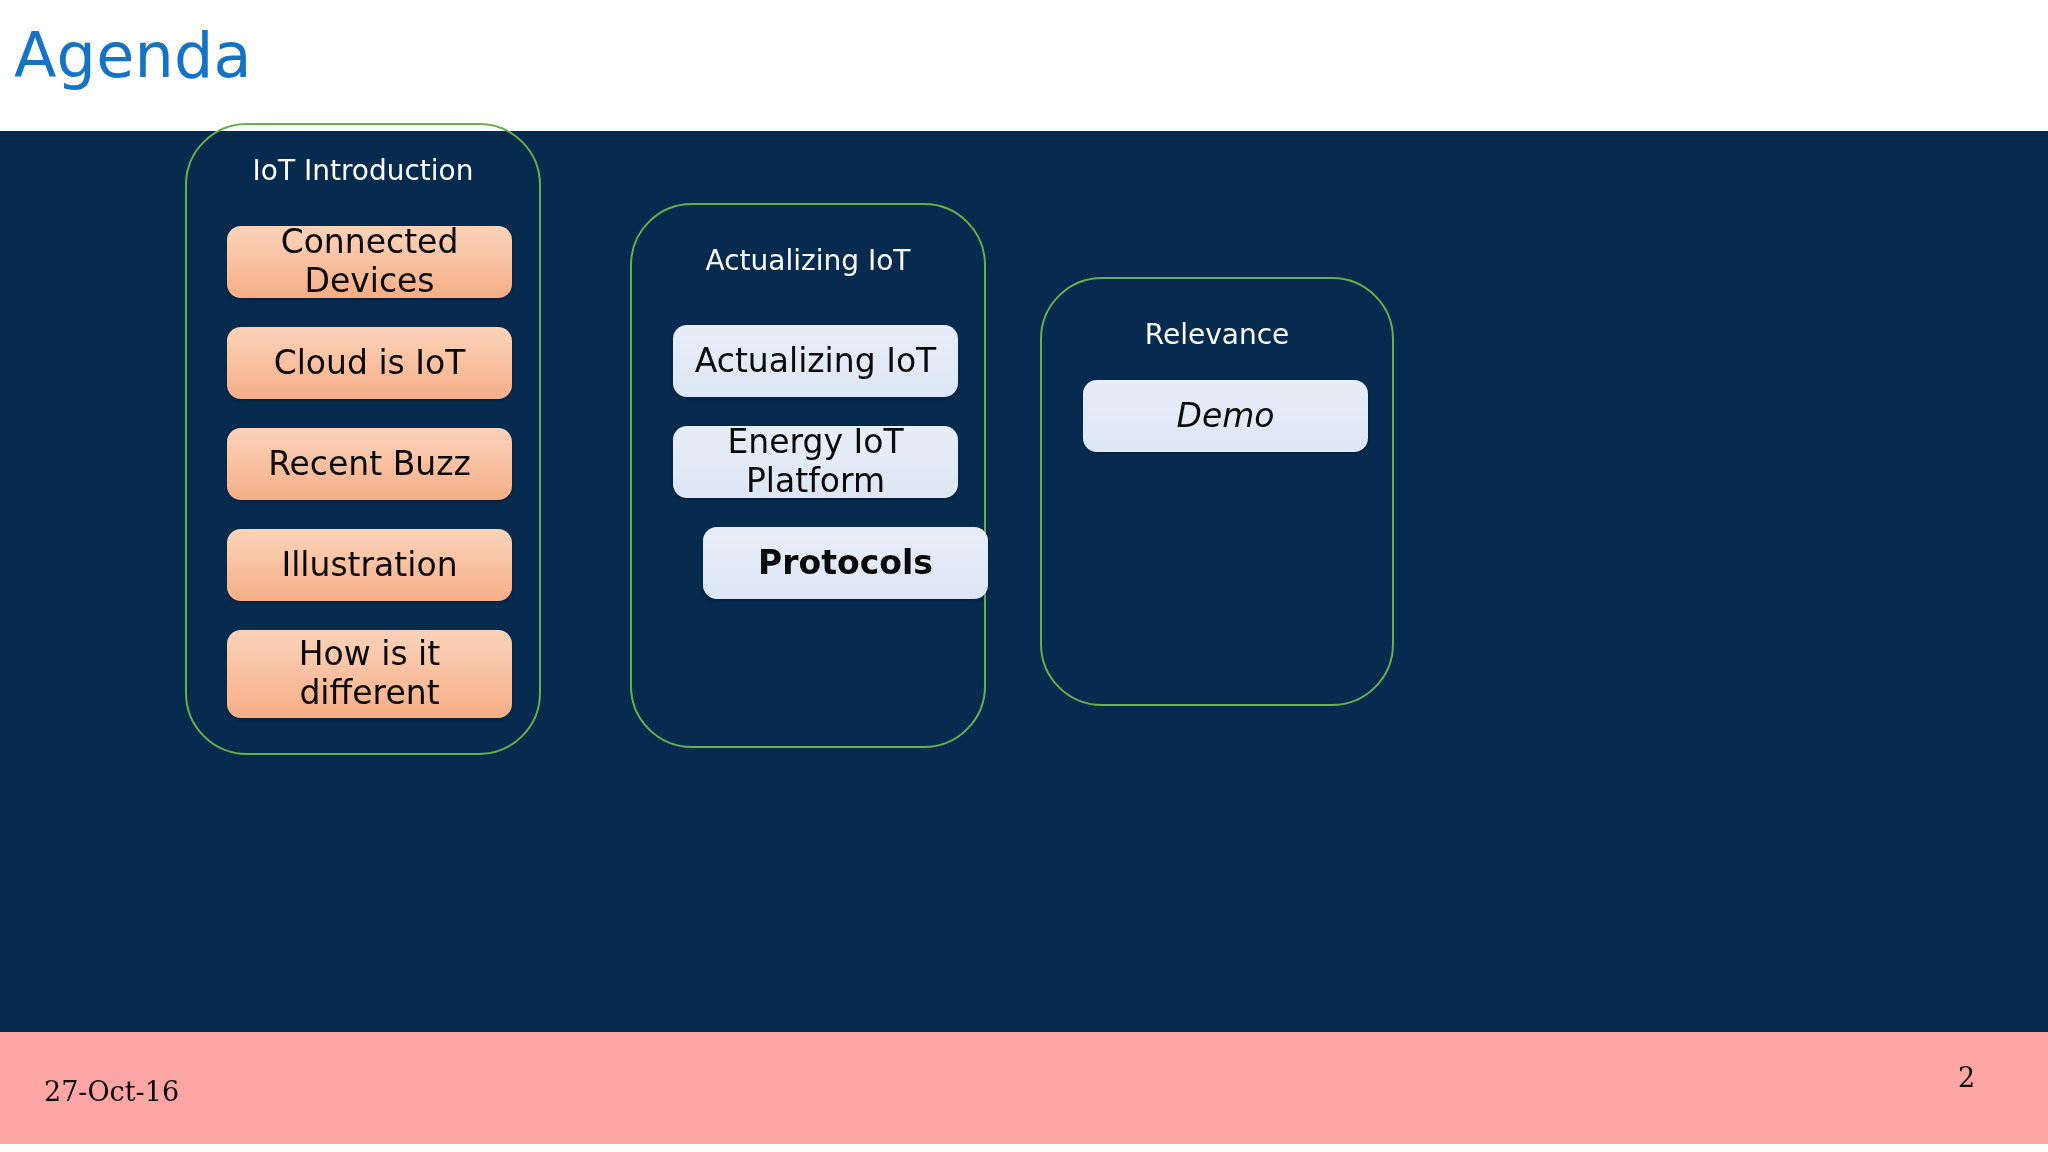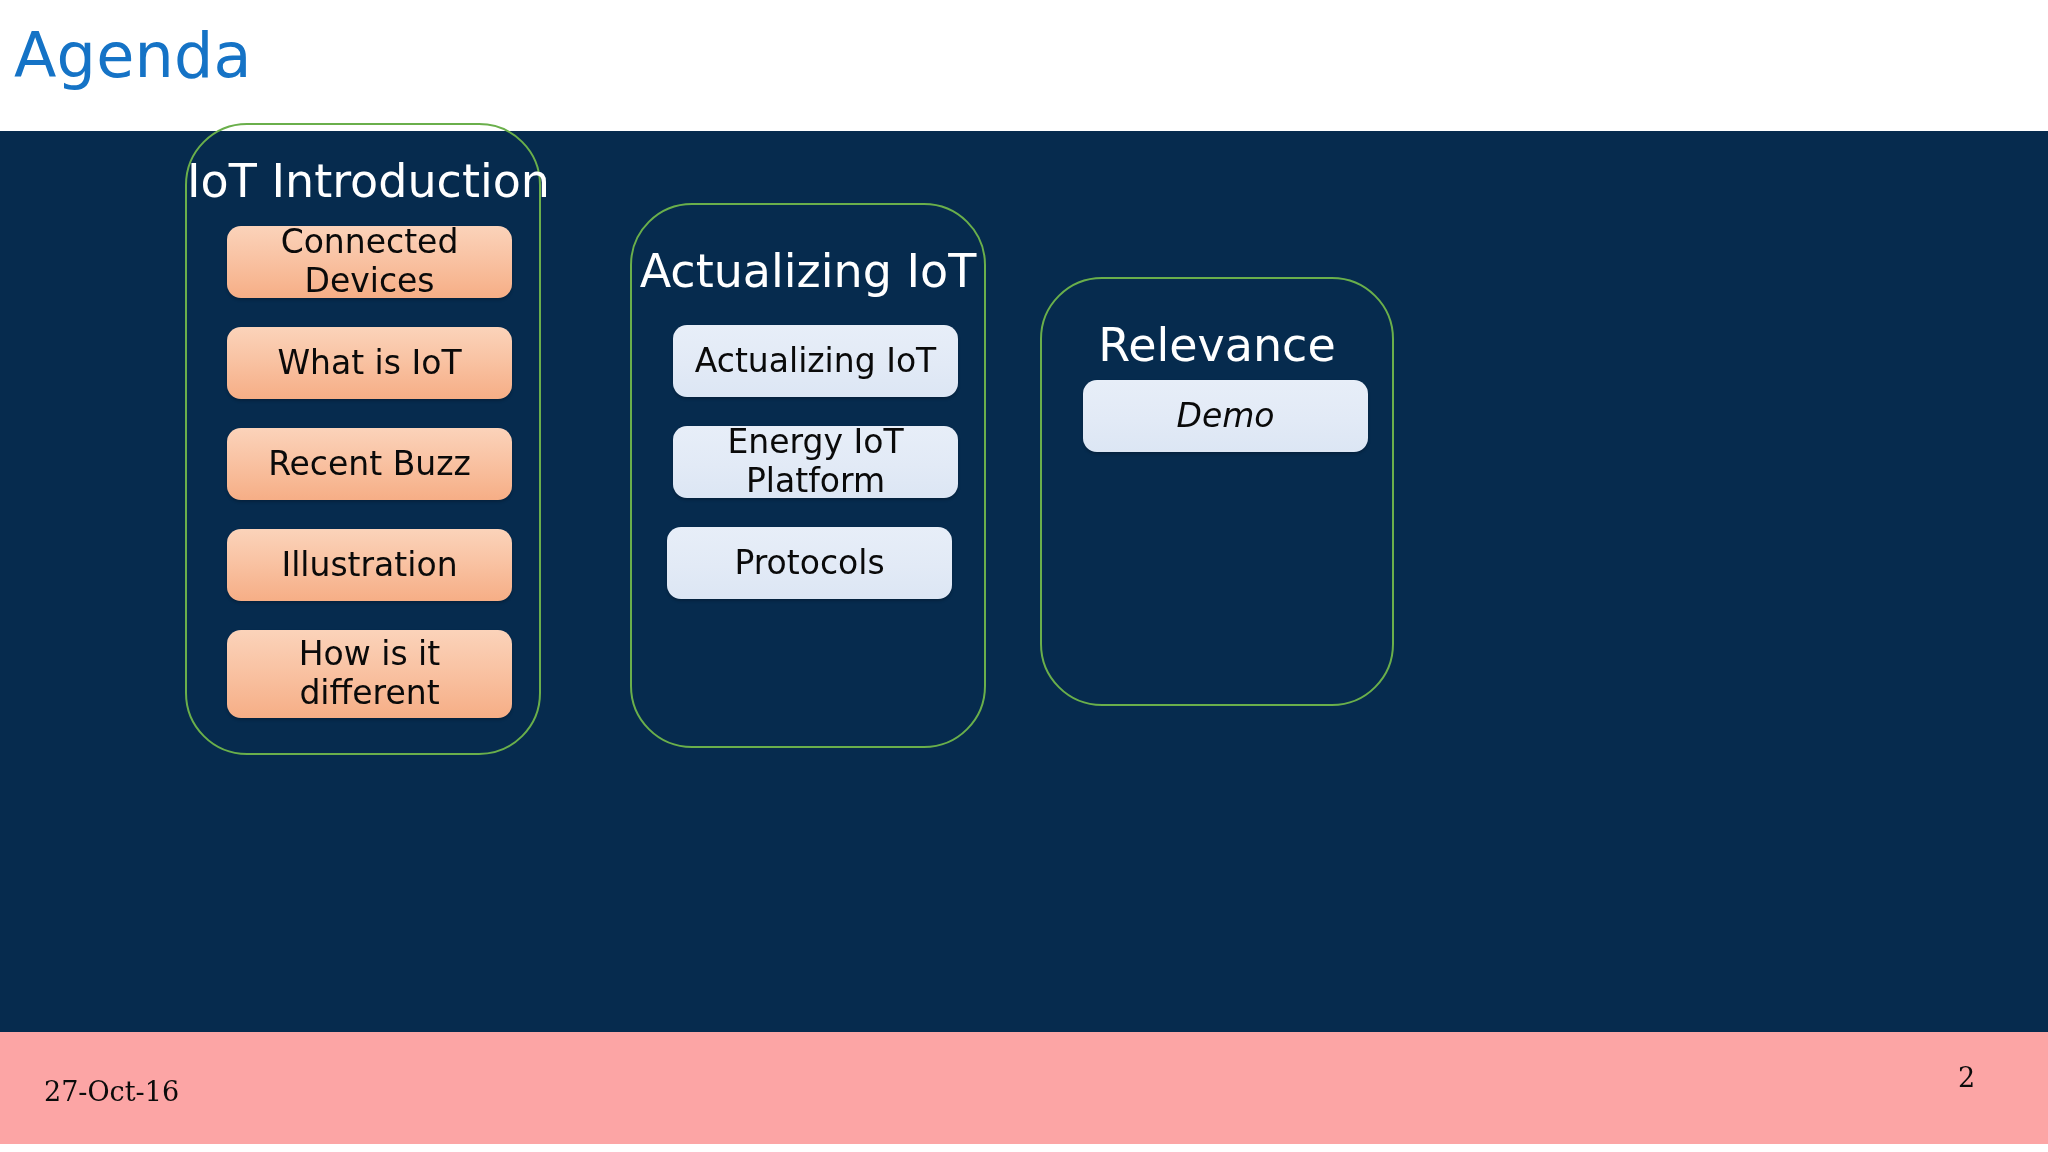--- a/index.html
+++ b/index.html
@@ -56,21 +56,21 @@
     border: 2px solid #6AAF4B;
     border-radius: 62px;
     background: transparent;
   }
   .group-title {
     position: absolute;
     left: 0;
     width: 100%;
     text-align: center;
     color: #ffffff;
-    font-size: 46px;
+    font-size: 28px;
     font-weight: 400;
     line-height: 1.15;
     white-space: nowrap;
   }
 
   
   .item {
     position: absolute;
     box-sizing: border-box;
     display: flex;
@@ -133,42 +133,42 @@
 
   <div class="body-band">
 
     <div class="group" style="left:185px; top:-8px; width:356px; height:632px;">
       <div class="group-title" style="top:30px;">IoT Introduction</div>
     </div>
     <div class="item orange" style="left:219px; top:95px; width:285px; height:72px;">
       <span>Connected Devices</span>
     </div>
     <div class="item orange" style="left:219px; top:196px; width:285px; height:72px;">
-      <span>What is IoT</span>
+      <span>Cloud is IoT</span>
     </div>
     <div class="item orange" style="left:219px; top:297px; width:285px; height:72px;">
       <span>Recent Buzz</span>
     </div>
     <div class="item orange" style="left:219px; top:398px; width:285px; height:72px;">
       <span>Illustration</span>
     </div>
     <div class="item orange" style="left:219px; top:499px; width:285px; height:88px;">
       <span>How is it different</span>
     </div>
 
     <div class="group" style="left:630px; top:72px; width:356px; height:545px;">
       <div class="group-title" style="top:40px;">Actualizing IoT</div>
     </div>
     <div class="item blue" style="left:665px; top:194px; width:285px; height:72px;">
       <span>Actualizing IoT</span>
     </div>
     <div class="item blue" style="left:665px; top:295px; width:285px; height:72px;">
       <span>Energy IoT Platform</span>
     </div>
-    <div class="item blue" style="left:659px; top:396px; width:285px; height:72px;">
+    <div class="item blue" style="left:695px; top:396px; width:285px; height:72px;font-weight:bold;">
       <span>Protocols</span>
     </div>
 
     <div class="group" style="left:1040px; top:146px; width:354px; height:429px;">
       <div class="group-title" style="top:40px;">Relevance</div>
     </div>
     <div class="item blue" style="left:1075px; top:249px; width:285px; height:72px;font-style:italic;">
       <span>Demo</span>
     </div>
 

